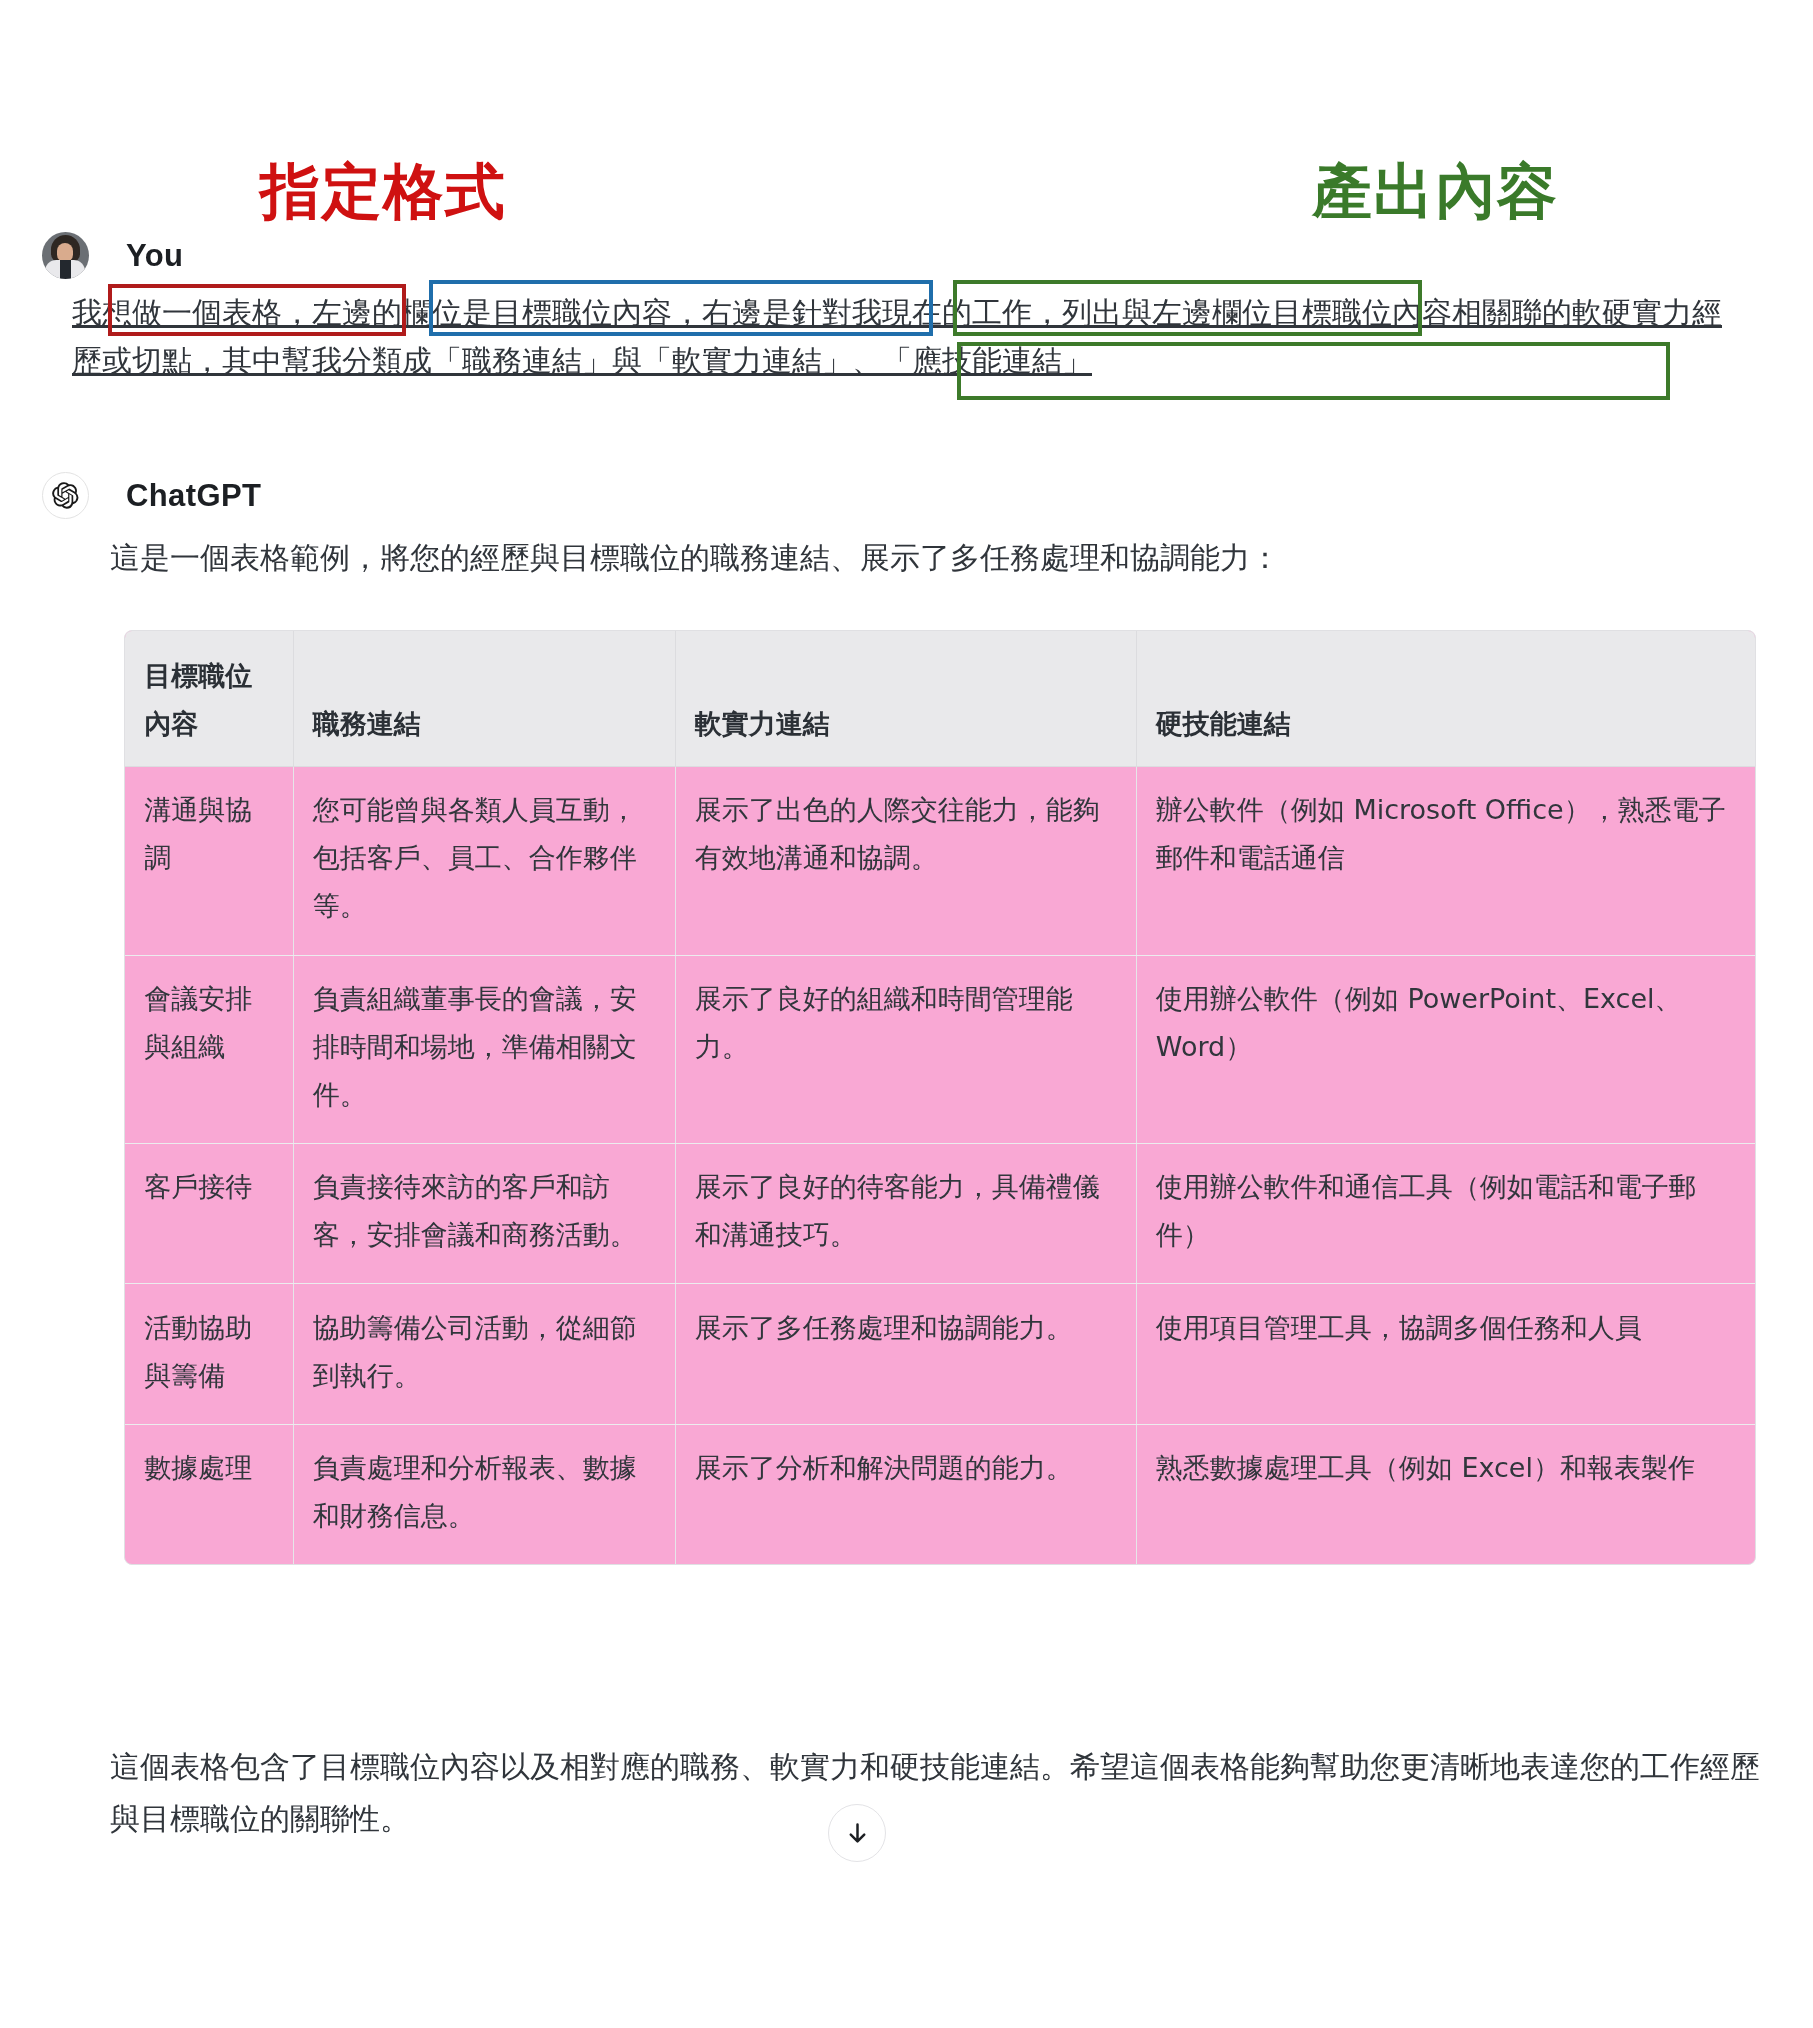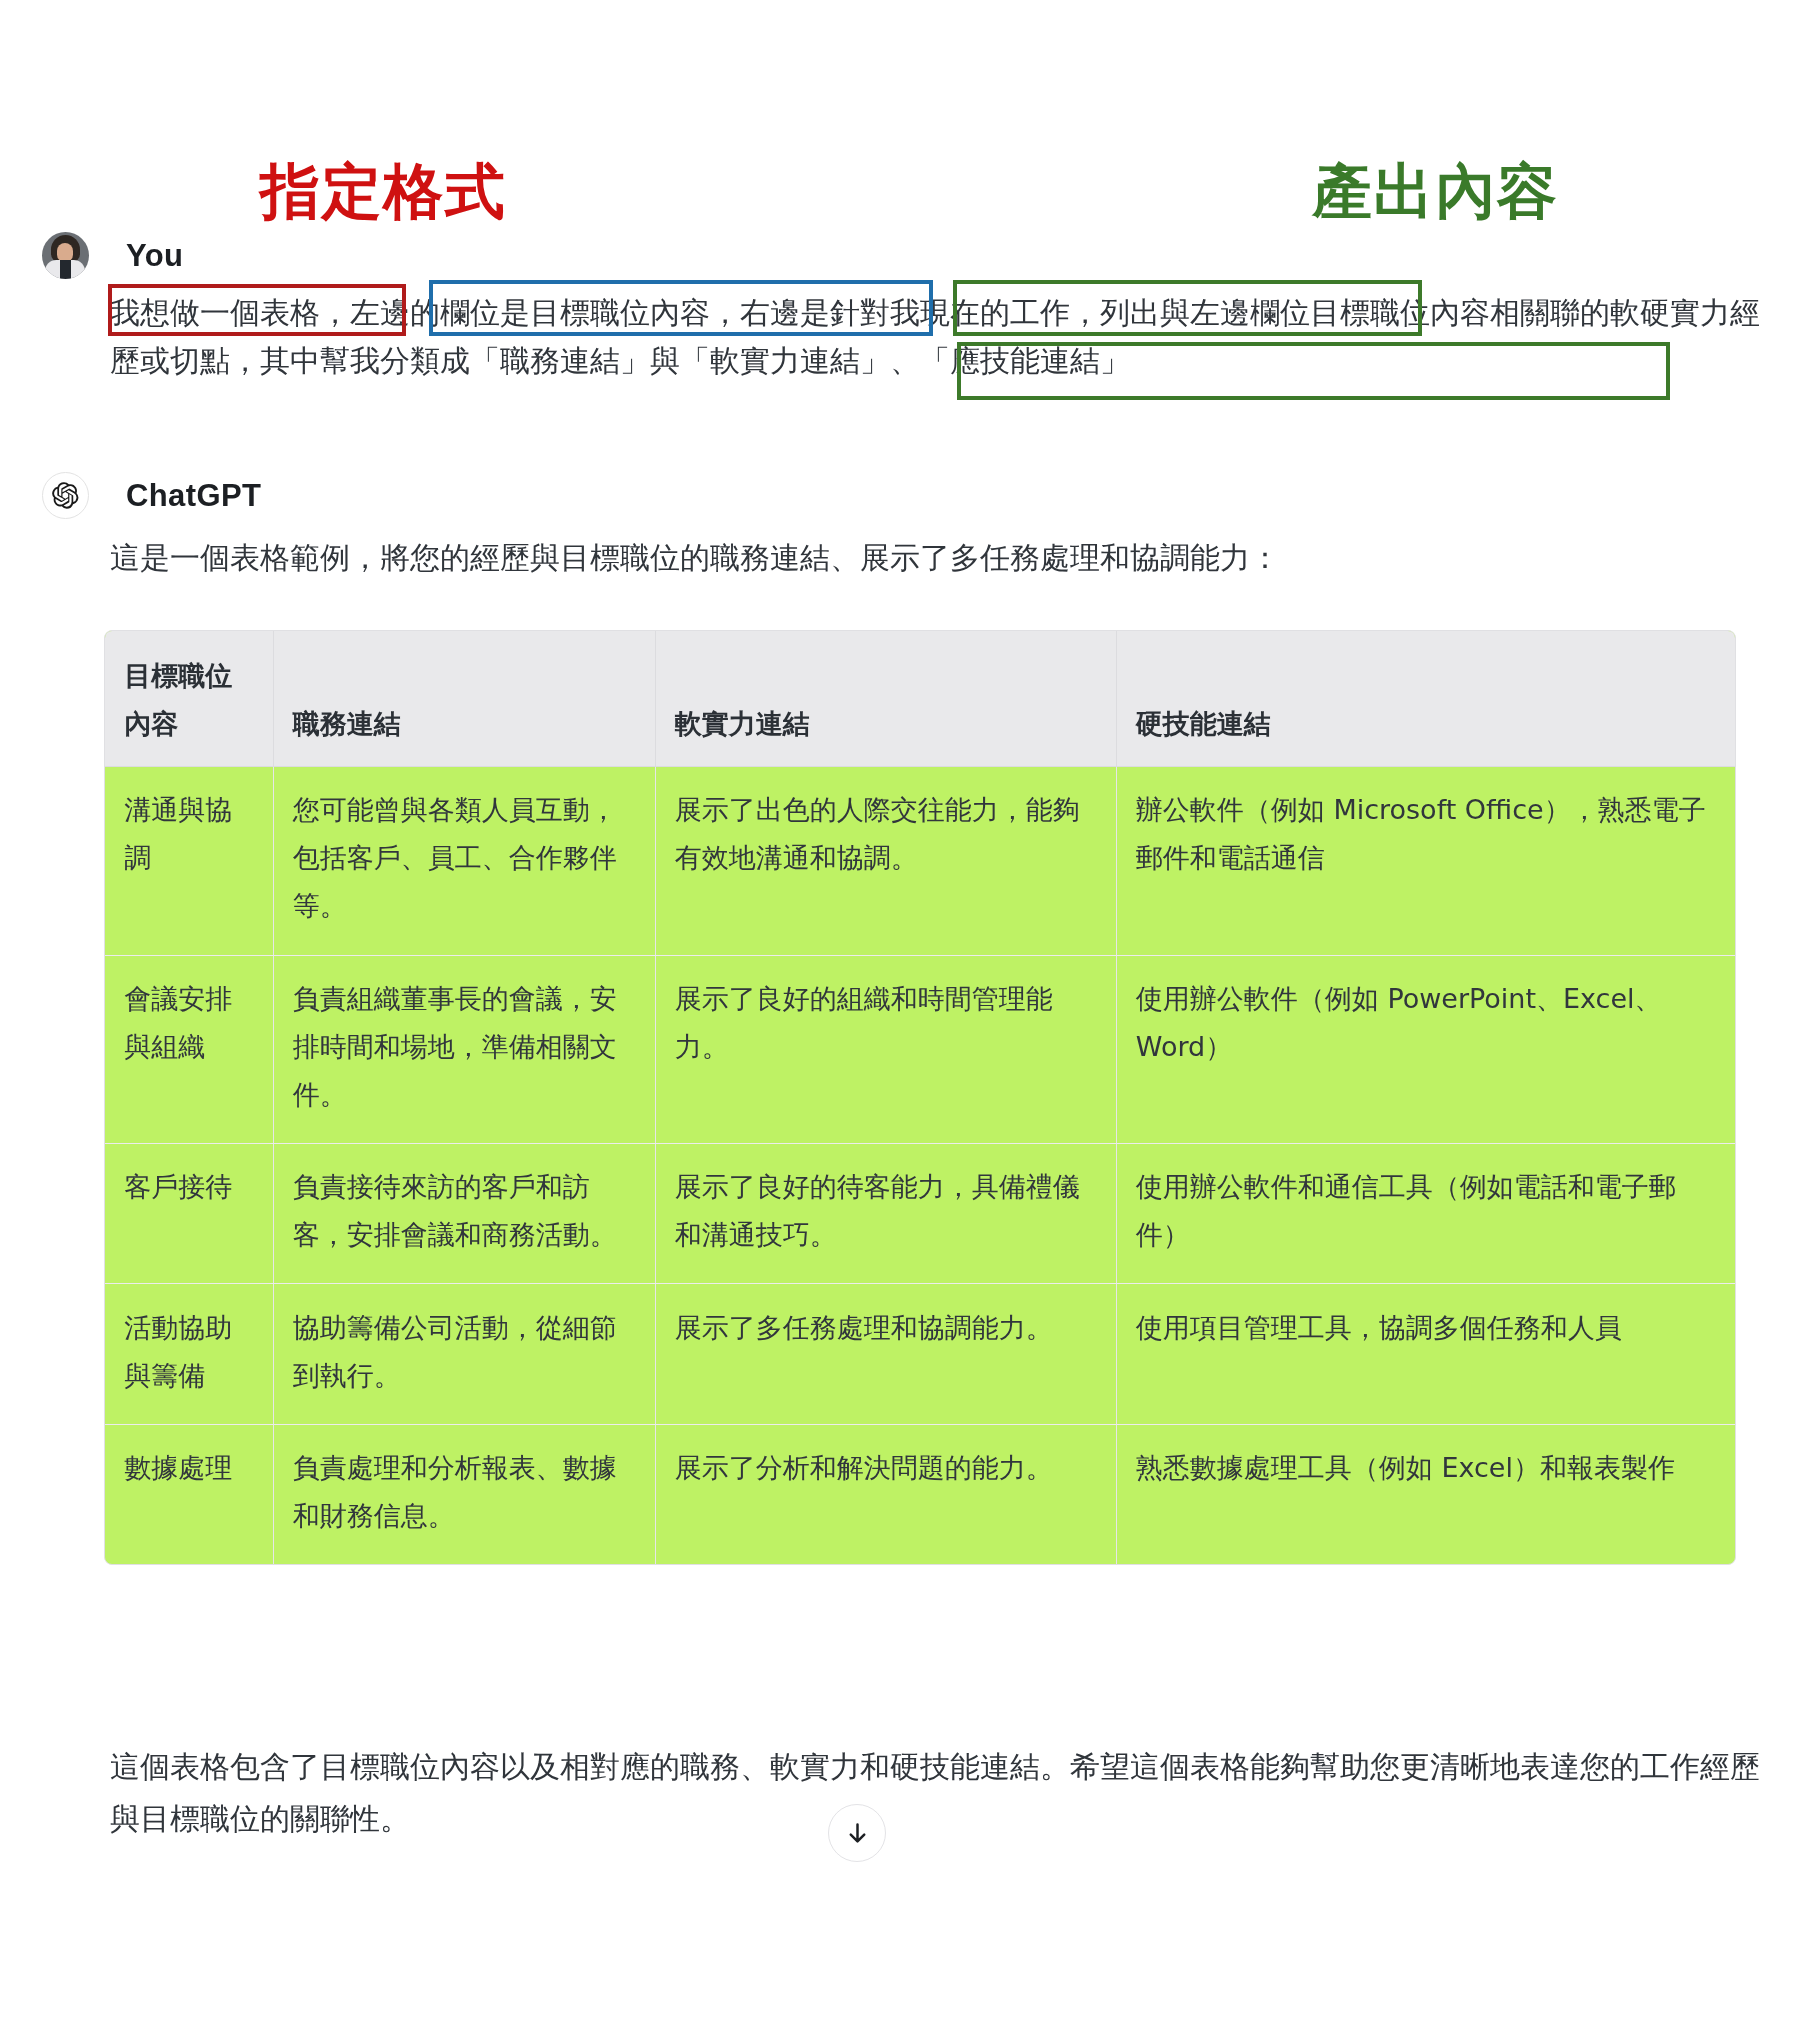--- a/index.html
+++ b/index.html
@@ -107,22 +107,23 @@
     font-size: 30px;
     line-height: 1.62;
     color: #30353b;
     font-family: "DejaVu Sans", "Liberation Sans", sans-serif;
   }
 
   
   .user-msg { position: absolute; top: 232px; left: 42px; width: 1741px; }
   .user-msg .msg-body {
     margin-top: 9.7px;
-    margin-left: 68px;
+    margin-left: 30px;
     width: 1669px;
+    text-decoration: underline;
   }
 
   
   .hl {
     position: absolute;
     border-style: solid;
     background: transparent;
     pointer-events: none;
   }
   .hl-red   { border-color: #b01b1b; border-width: 4px; }
@@ -130,26 +131,26 @@
   .hl-green { border-color: #3d7a2a; border-width: 4px; }
 
   
   .gpt-msg { position: absolute; top: 472px; left: 42px; width: 1741px; }
   .gpt-msg .msg-body { margin-top: 14.5px; margin-left: 68px; width: 1669px; }
 
   
   .tbl-wrap {
     position: absolute;
     top: 630px;
-    left: 104px;
+    left: 124px;
     width: 1632px;
     border: 0.8px solid #e0e0e3;
     border-radius: 8px;
     overflow: hidden;
-    background: #bef264;
+    background: #f9a8d4;
   }
   table.answer {
     border-collapse: collapse;
     width: 100%;
     table-layout: fixed;
     font-size: 27px;
     line-height: 1.78;
     font-family: "DejaVu Sans", "Liberation Sans", sans-serif;
     color: #31363c;
   }

